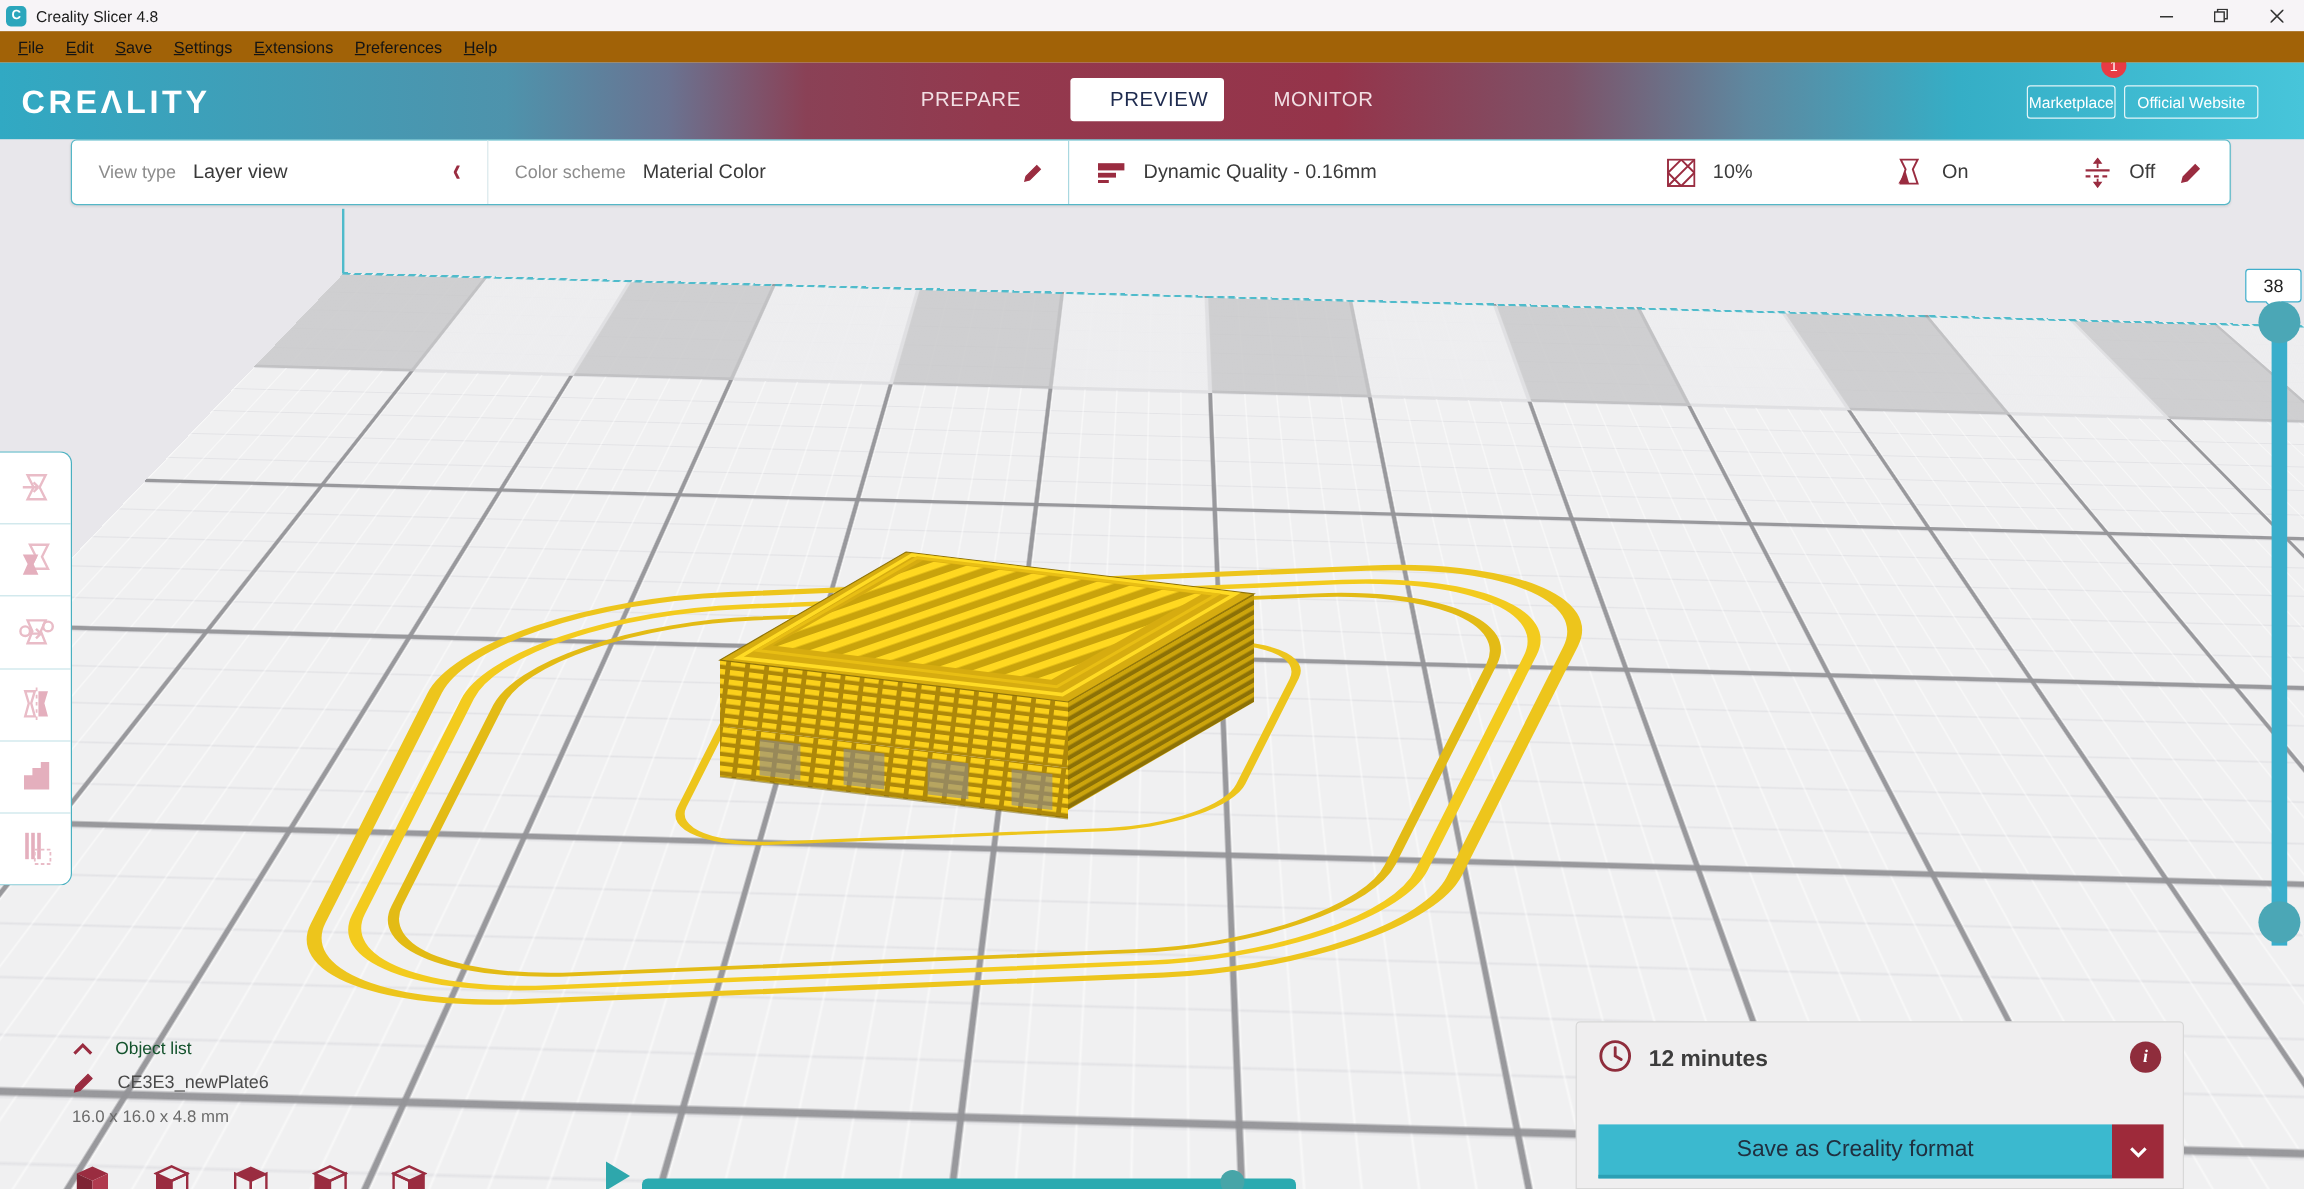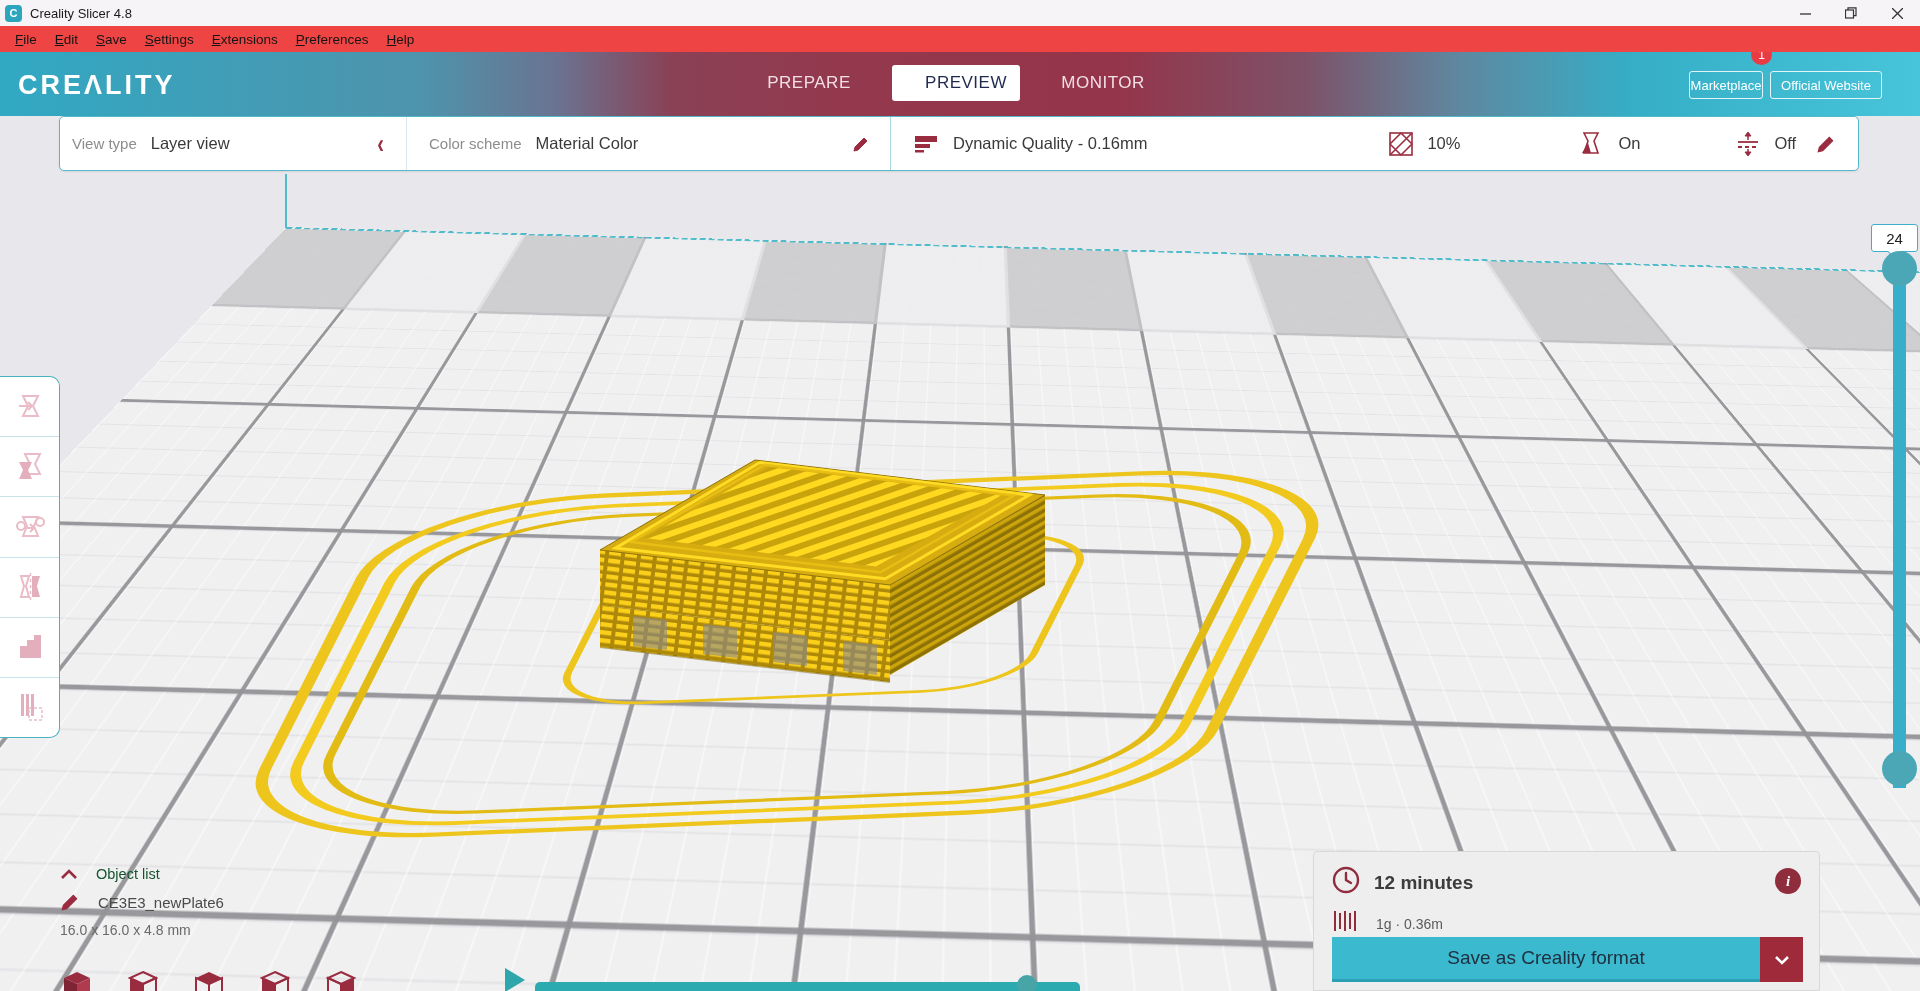--- a/index.html
+++ b/index.html
@@ -8,21 +8,21 @@
 
   
   .titlebar { position:absolute; left:0; top:0; width:1920px; height:26px; background:#F7F4F7; display:flex; align-items:center; z-index:40; }
   .app-icon { width:17px; height:17px; margin-left:5px; border-radius:4px; background:#2BA6BC; color:#fff; font-size:11px; font-weight:bold; display:flex; align-items:center; justify-content:center; }
   .title-text { margin-left:8px; font-size:13px; color:#1b1b1b; }
   .win-controls { position:absolute; right:0; top:0; height:26px; display:flex; }
   .win-btn { width:46px; height:26px; display:flex; align-items:center; justify-content:center; color:#333; }
   .win-btn svg { display:block; }
 
   
-  .menubar { position:absolute; left:0; top:26px; width:1920px; height:26px; background:#ef4444; display:flex; align-items:center; padding-left:6px; z-index:40; }
+  .menubar { position:absolute; left:0; top:26px; width:1920px; height:26px; background:#a16207; display:flex; align-items:center; padding-left:6px; z-index:40; }
   .menu-item { font-size:13.5px; color:#141414; padding:3px 9px; cursor:default; }
   .menu-item::first-letter { text-decoration:underline; }
 
   
   .header { position:absolute; left:0; top:52px; width:1920px; height:64px; z-index:30;
     background:linear-gradient(90deg,#31A9C3 0%,#4E93AC 22%,#6A7391 29%,#8A4156 35%,#93394E 43%,#95344A 58%,#7D5268 68%,#5E88A0 76%,#35AEC6 85%,#47C5DA 100%); }
   .brand { position:absolute; left:18px; top:18px; color:#fff; font-size:27px; font-weight:bold; letter-spacing:3px; }
   .tabs { position:absolute; left:745px; top:12px; width:422px; height:38px; display:flex; justify-content:space-between; align-items:center; }
   .tab { min-width:128px; height:36px; display:flex; align-items:center; justify-content:center; font-size:17px; letter-spacing:0.5px; color:#F2DFE4; cursor:pointer; border-radius:3px; }
   .tab.active { background:#fff; color:#1E2B4F;padding-left:20px; }
@@ -193,21 +193,21 @@
       <div class="tab">PREPARE</div>
       <div class="tab active">PREVIEW</div>
       <div class="tab">MONITOR</div>
     </div>
     <div class="hdr-btn marketplace">Marketplace</div>
     <div class="badge">1</div>
     <div class="hdr-btn official">Official Website</div>
   </div>
 
   <div class="settings-bar">
-    <div class="sb-sec" style="width:346px; padding-left:12px;">
+    <div class="sb-sec" style="width:346px; padding-left:22px;">
       <span class="sb-label">View type</span>
       <span class="sb-value">Layer view</span>
       <span class="chev-left" style="position:absolute; right:22px;">‹</span>
     </div>
     <div class="sb-div"></div>
     <div class="sb-sec" style="width:483px; padding-left:22px;">
       <span class="sb-label">Color scheme</span>
       <span class="sb-value">Material Color</span>
       <span class="icn" style="position:absolute; right:20px;">
         <svg width="18" height="18" viewBox="0 0 18 18">
@@ -352,47 +352,35 @@
   </div>
 
   <div class="playbar">
     <div class="play-tri"></div>
     <div class="play-track">
       <div class="play-handle"></div>
     </div>
   </div>
 
   <div class="layer-slider">
-    <div class="layer-label">24</div>
+    <div class="layer-label">38</div>
     <div class="layer-track"></div>
     <div class="layer-handle top"></div>
     <div class="layer-handle bottom"></div>
   </div>
 
   <div class="stats">
     <div class="stat-row">
       <svg width="28" height="28" viewBox="0 0 28 28">
         <circle cx="14" cy="14" r="12" fill="none" stroke="#8F2D3C" stroke-width="2.4"></circle>
         <path d="M14 7 V14 L19 17" fill="none" stroke="#8F2D3C" stroke-width="2.4" stroke-linecap="round"></path>
       </svg>
       <span class="time-txt">12 minutes</span>
       <div class="info-dot">i</div>
     </div>
-    <div class="stat-row" style="margin-top:16px;">
-      <svg width="30" height="22" viewBox="0 0 30 22">
-        <g stroke="#8F2D3C" stroke-width="2">
-            <line x1="3" y1="1" x2="3" y2="21"></line>
-            <line x1="8" y1="3" x2="8" y2="19"></line>
-            <line x1="13" y1="1" x2="13" y2="21"></line>
-            <line x1="18" y1="3" x2="18" y2="19"></line>
-            <line x1="23" y1="1" x2="23" y2="21"></line>
-          </g>
-      </svg>
-      <span class="mat-txt">1g · 0.36m</span>
-    </div>
     <div class="save-row">
       <div class="save-btn">Save as Creality format</div>
       <div class="save-drop">
         <svg width="16" height="10" viewBox="0 0 16 10">
             <path d="M2 2 L8 8 L14 2" fill="none" stroke="#fff" stroke-width="2.6"></path>
           </svg>
       </div>
     </div>
   </div>
 

